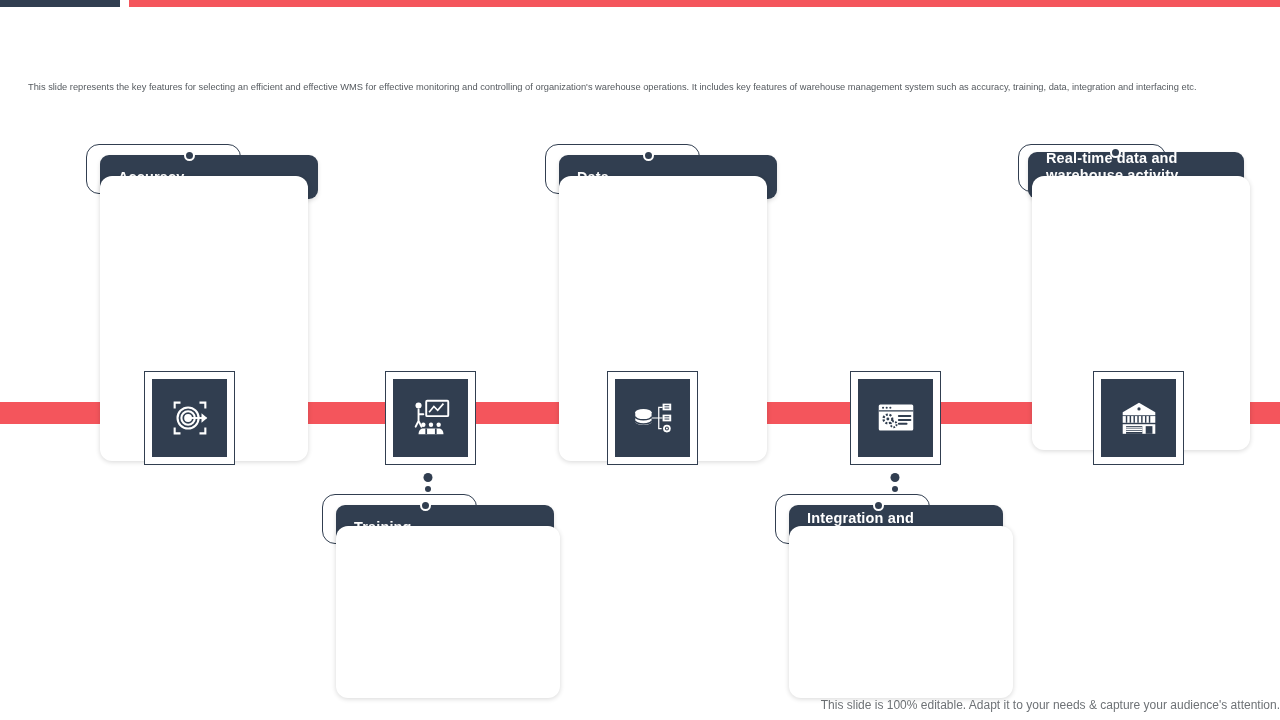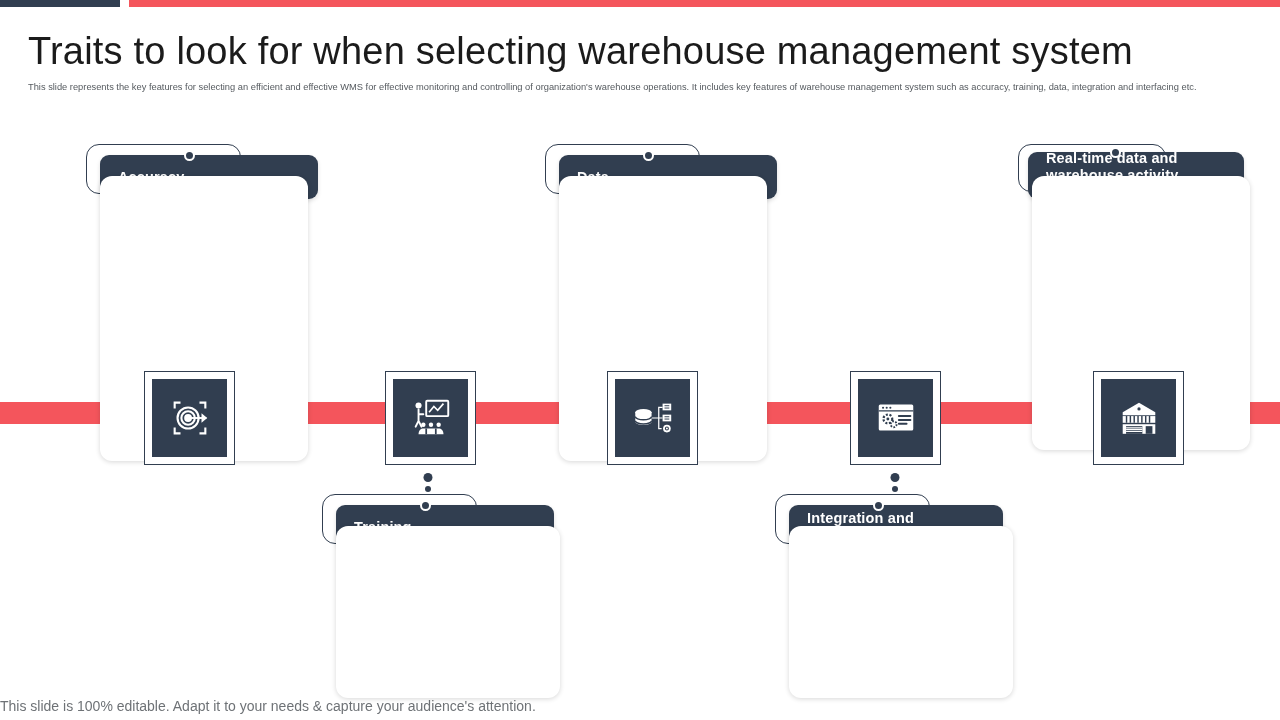--- a/index.html
+++ b/index.html
@@ -163,34 +163,33 @@
     background: #313e50;
     left: 50%;
     transform: translateX(-50%);
   }
 
   
   .footer-note {
     position: absolute;
     left: 0; top: 698px;
     width: 1280px;
-    text-align: left;
-    font-size: 14px;
+    text-align: right;
+    font-size: 12px;
     color: #6e7276;
   }
 </style>
 </head>
 <body>
 
 <div id="slide">
 
   <div class="top-bar-dark"></div>
   <div class="top-bar-red"></div>
 
-  <div class="page-title">Traits to look for when selecting warehouse management system</div>
   <div class="page-subtitle">This slide represents the key features for selecting an efficient and effective WMS for effective monitoring and controlling of organization's warehouse operations. It includes key features of warehouse management system such as accuracy, training, data, integration and interfacing etc.</div>
 
   <div class="timeline"></div>
 
   <div class="icon-box" style="left:144px; top:371px;">
     <div class="icon-box-inner">
       <svg width="46" height="46" viewBox="0 0 48 48" fill="none" stroke="#ffffff" stroke-width="2.2">
         <path d="M8 13V8h5M40 13V8h-5M8 35v5h5M40 35v5h-5" stroke-linecap="square"></path>
         <circle cx="22" cy="24" r="11"></circle>
         <circle cx="22" cy="24" r="7"></circle>

